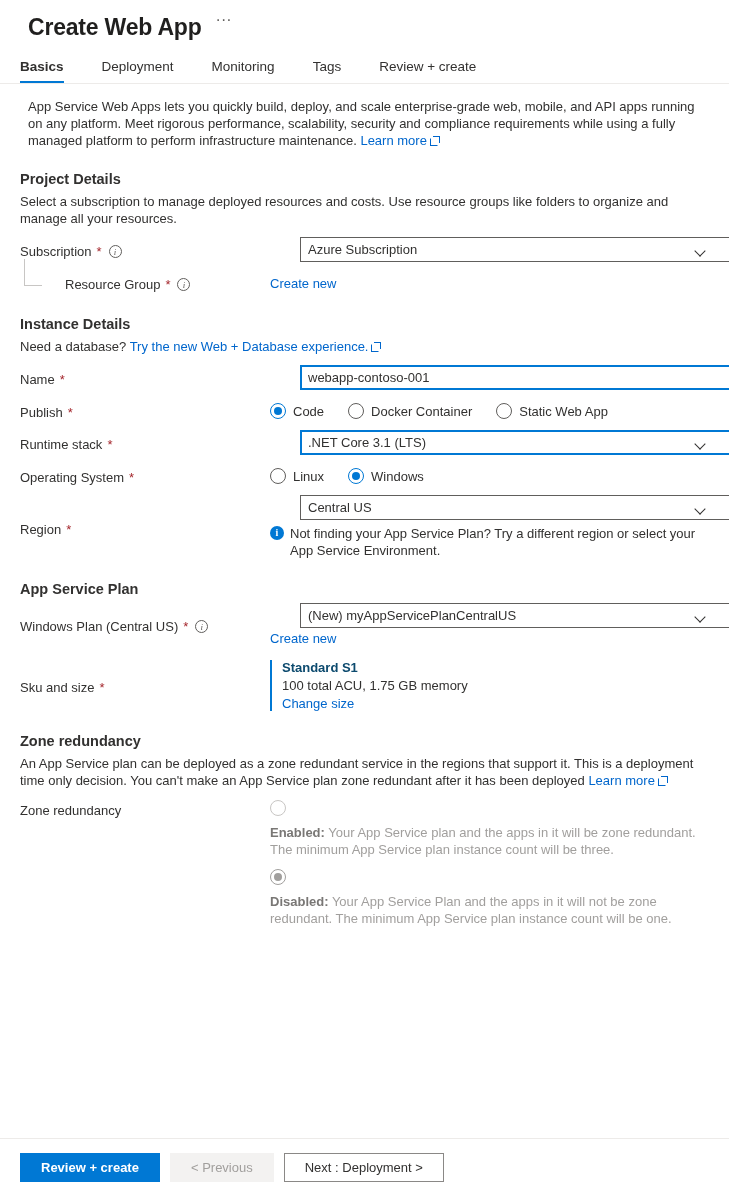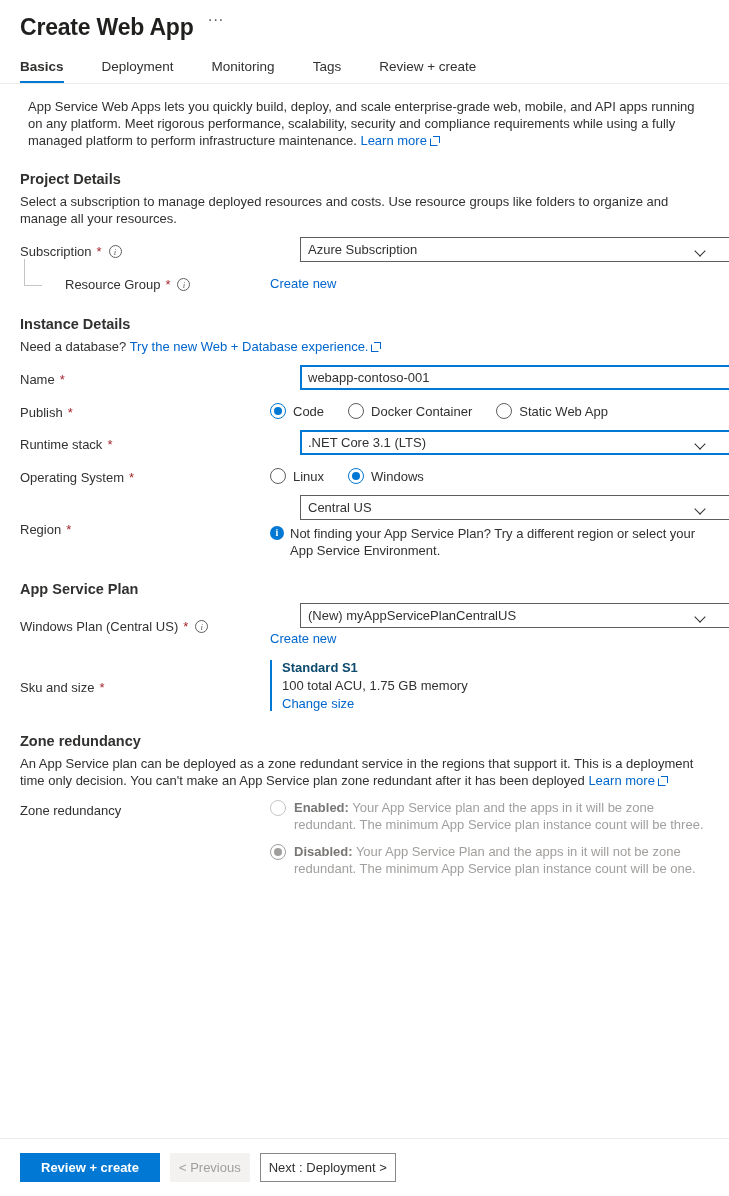--- a/index.html
+++ b/index.html
@@ -17,21 +17,21 @@
     height: 1196px;
     overflow: hidden;
   }
   .content {
     padding: 0 20px;
   }
   .page-title {
     font-size: 23px;
     font-weight: 600;
     color: #201f1e;
-    padding: 14px 0 0 20px;
+    padding: 14px 0 0 28px;
     display: inline-block;
     letter-spacing: -0.2px;
   }
   .title-ellipsis {
     display: inline-block;
     color: #605e5c;
     font-size: 16px;
     margin-left: 14px;
     vertical-align: 10px;
     cursor: pointer;
@@ -303,38 +303,39 @@
     margin-bottom: 10px;
   }
   .zone-opt {
     display: flex;
     gap: 8px;
     align-items: flex-start;
     width: 443px;
     color: #a19f9d;
     font-size: 13px;
     line-height: 17px;
+    flex-direction: column;
   }
   .zone-opt .radio { margin-top: 1px; }
   .zone-opt b { color: #797775; font-weight: 700; }
   .footer {
     position: absolute;
     left: 0; right: 0; bottom: 0;
     height: 58px;
     border-top: 1px solid #edebe9;
     background: #fff;
     display: flex;
     align-items: center;
     gap: 10px;
     padding: 0 20px;
   }
   .btn {
     height: 29px;
     font-size: 13px;
-    padding: 0 8px;
+    padding: 0 20px;
     border: 1px solid #8a8886;
     background: #fff;
     color: #323130;
     cursor: pointer;
     font-family: "Liberation Sans", sans-serif;
   }
   .btn.primary {
     background: #0078d4;
     border-color: #0078d4;
     color: #fff;

